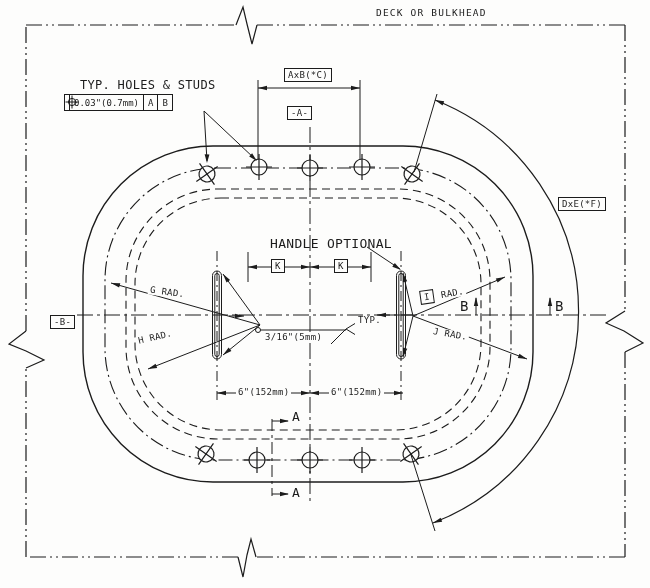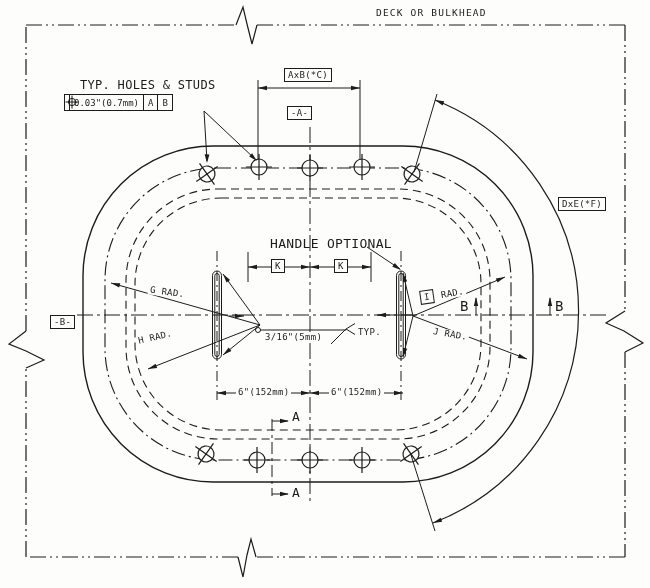--- a/index.html
+++ b/index.html
@@ -178,21 +178,21 @@
 <div class="lbl bx" style="left:334px;top:259px">K</div>
 
 <div class="lbl wbg" style="left:148px;top:288px;transform:rotate(8deg)">G RAD.</div>
 <div class="lbl wbg" style="left:136px;top:333px;transform:rotate(-13deg)">H RAD.</div>
 
 <div class="lbl bx" style="left:420px;top:290px;transform:rotate(-8deg)">I</div>
 <div class="lbl wbg" style="left:439px;top:289px;transform:rotate(-10deg)">RAD.</div>
 <div class="lbl wbg" style="left:431px;top:330px;transform:rotate(10deg)">J RAD.</div>
 
 <div class="lbl wbg" style="left:263px;top:333px">3/16"(5mm)</div>
-<div class="lbl" style="left:358px;top:328px">TYP.</div>
+<div class="lbl" style="left:358px;top:316px">TYP.</div>
 
 <div class="lbl wbg" style="left:236px;top:388px">6"(152mm)</div>
 <div class="lbl wbg" style="left:329px;top:388px">6"(152mm)</div>
 
 <div class="lbl bx" style="left:50px;top:315px">-B-</div>
 
 <div class="lbl big" style="left:292px;top:410px">A</div>
 <div class="lbl big" style="left:292px;top:486px">A</div>
 
 <div class="lbl big" style="left:460px;top:299px;font-size:14px">B</div>

